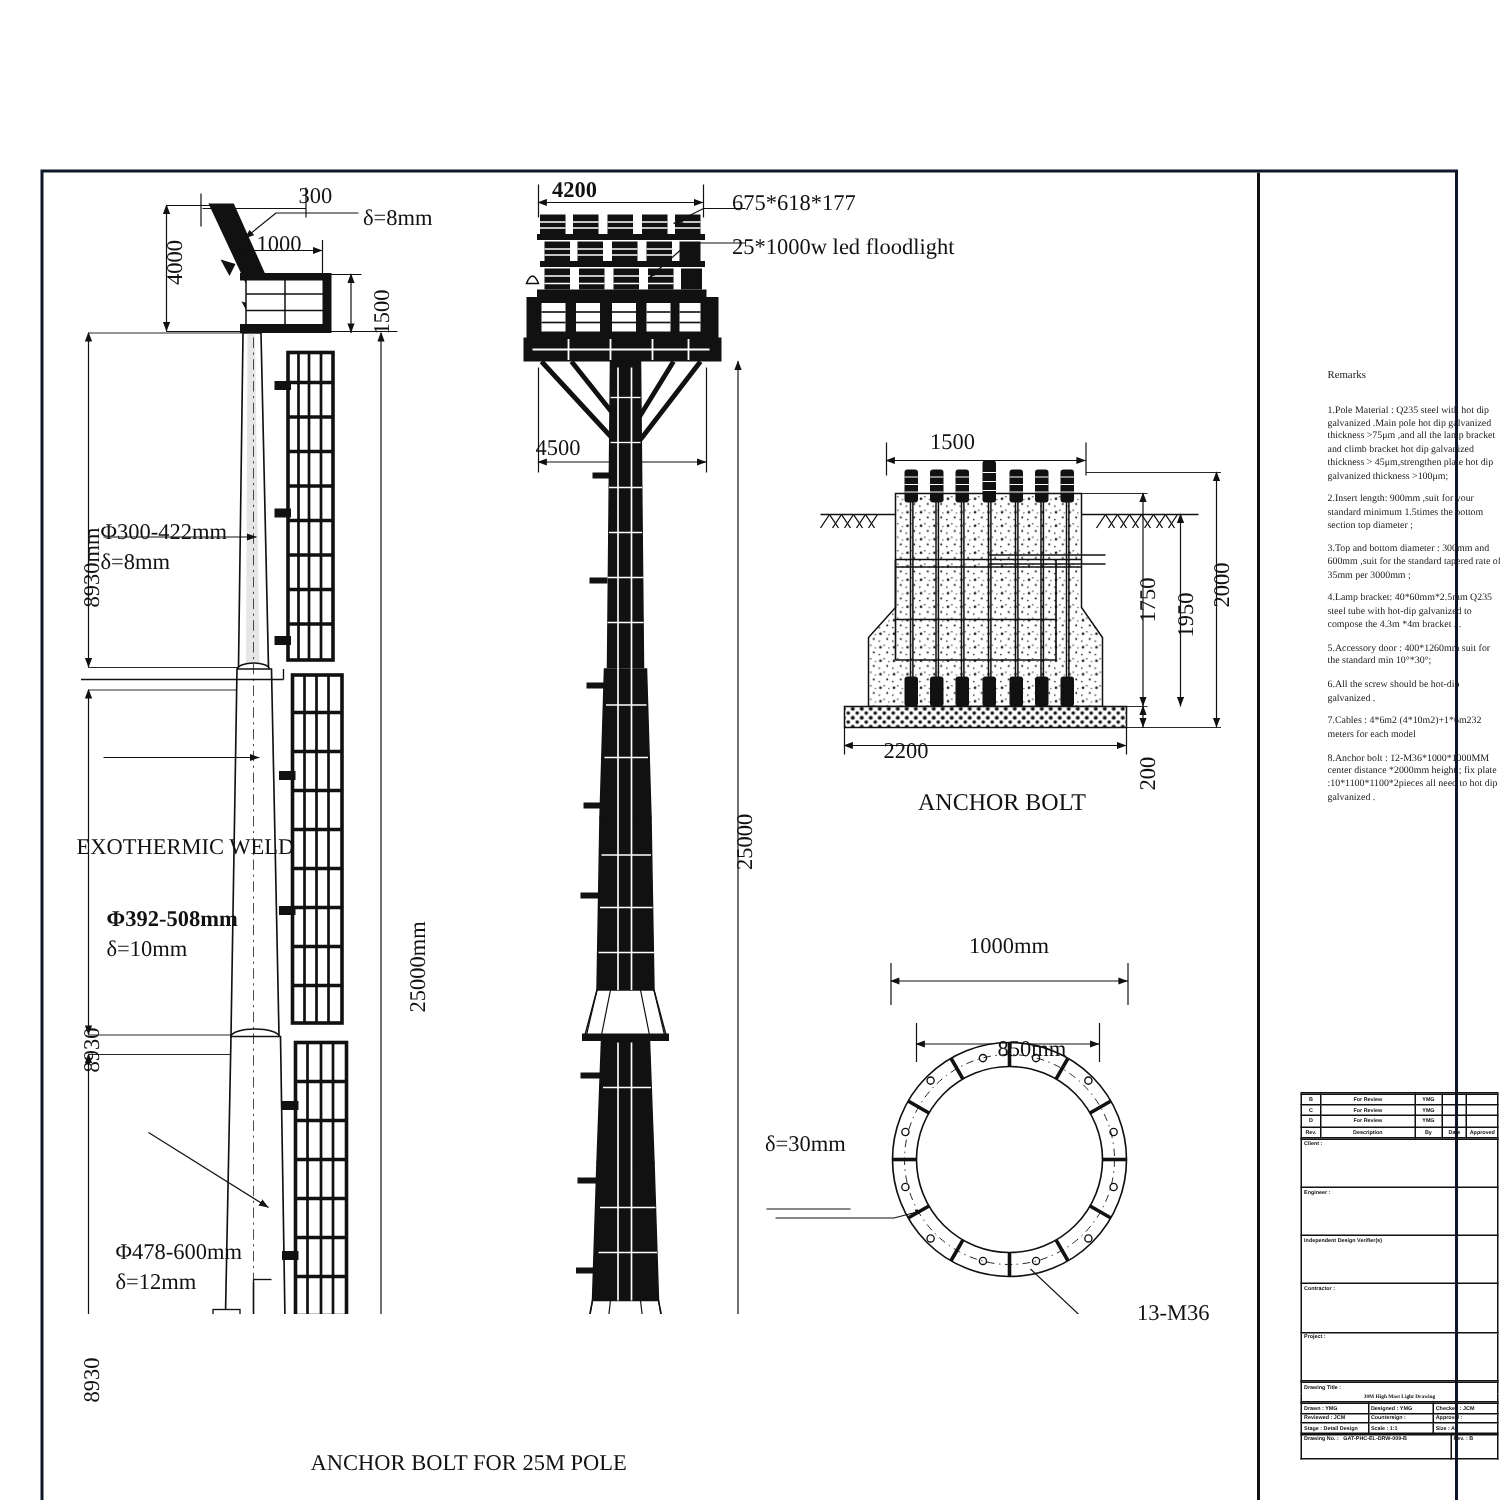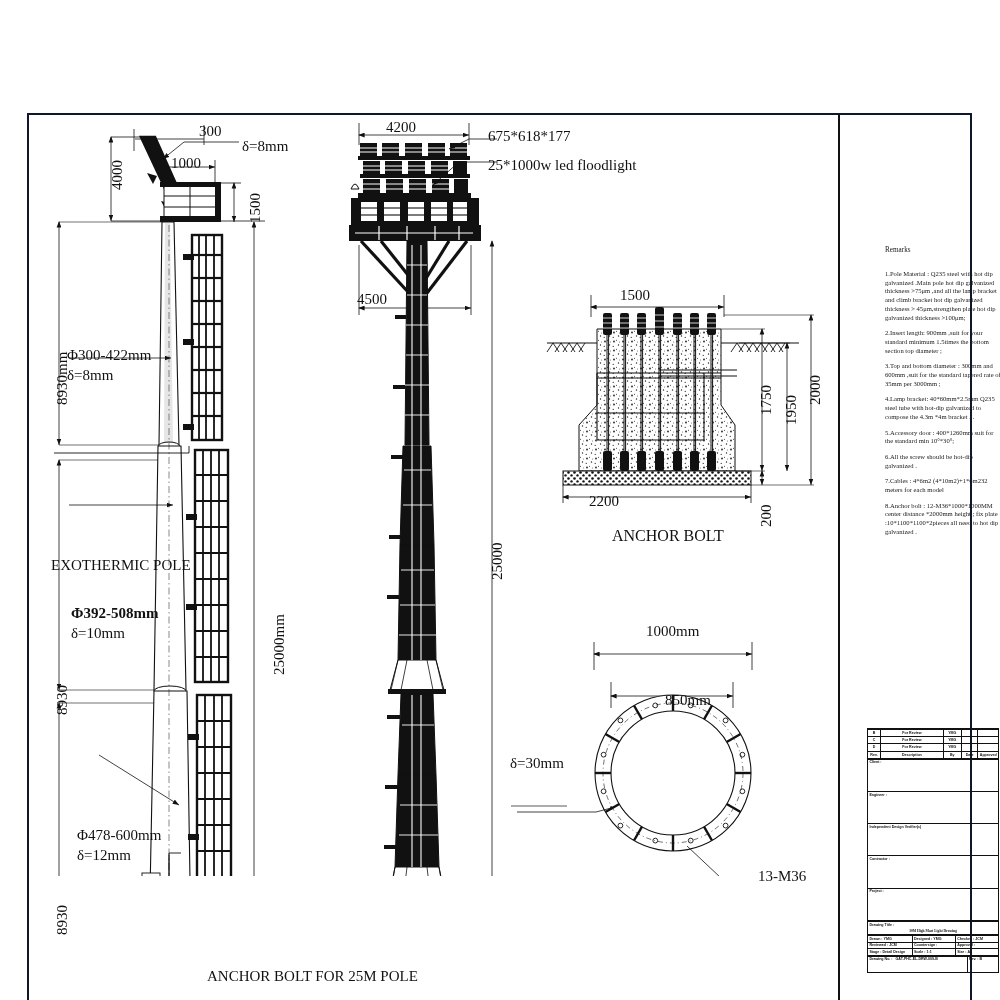--- a/index.html
+++ b/index.html
@@ -529,32 +529,32 @@
     </svg>
 
     <div class="txt lbl-lg" style="left:170px;top:8px;">300</div>
     <div class="txt lbl-lg" style="left:213px;top:23px;">δ=8mm</div>
     <div class="txt lbl-lg rot" style="left:80px;top:75px;transform:rotate(-90deg);">4000</div>
     <div class="txt lbl-lg" style="left:142px;top:40px;">1000</div>
     <div class="txt lbl-lg rot" style="left:218px;top:108px;transform:rotate(-90deg);">1500</div>
     <div class="txt lbl-lg rot" style="left:25px;top:290px;transform:rotate(-90deg);">8930mm</div>
     <div class="txt lbl-lg" style="left:38px;top:232px;">Φ300-422mm</div>
     <div class="txt lbl-lg" style="left:38px;top:252px;">δ=8mm</div>
-    <div class="txt lbl-lg" style="left:22px;top:442px;">EXOTHERMIC POLE</div>
+    <div class="txt lbl-lg" style="left:22px;top:442px;">EXOTHERMIC WELD</div>
 
     <div class="txt lbl-lg" style="left:42px;top:490px;font-weight:bold;">Φ392-508mm</div>
     <div class="txt lbl-lg" style="left:42px;top:510px;">δ=10mm</div>
     <div class="txt lbl-lg rot" style="left:25px;top:600px;transform:rotate(-90deg);">8930</div>
     <div class="txt lbl-lg" style="left:48px;top:712px;">Φ478-600mm</div>
     <div class="txt lbl-lg" style="left:48px;top:732px;">δ=12mm</div>
     <div class="txt lbl-lg rot" style="left:25px;top:820px;transform:rotate(-90deg);">8930</div>
     <div class="txt lbl-lg rot" style="left:242px;top:560px;transform:rotate(-90deg);">25000mm</div>
     <div class="txt lbl-lg" style="left:178px;top:853px;">ANCHOR BOLT FOR 25M POLE</div>
 
-    <div class="txt lbl-lg" style="left:357px;top:4px;">4200</div>
+    <div class="txt lbl-lg" style="left:339px;top:4px;font-weight:bold;">4200</div>
     <div class="txt lbl-lg" style="left:459px;top:13px;">675*618*177</div>
     <div class="txt lbl-lg" style="left:459px;top:42px;">25*1000w led floodlight</div>
     <div class="txt lbl-lg" style="left:328px;top:176px;">4500</div>
     <div class="txt lbl-lg rot" style="left:460px;top:465px;transform:rotate(-90deg);">25000</div>
 
     <div class="txt lbl-lg" style="left:591px;top:172px;">1500</div>
     <div class="txt lbl-lg" style="left:560px;top:378px;">2200</div>
     <div class="txt lbl-lg rot" style="left:729px;top:300px;transform:rotate(-90deg);">1750</div>
     <div class="txt lbl-lg rot" style="left:754px;top:310px;transform:rotate(-90deg);">1950</div>
     <div class="txt lbl-lg rot" style="left:778px;top:290px;transform:rotate(-90deg);">2000</div>

